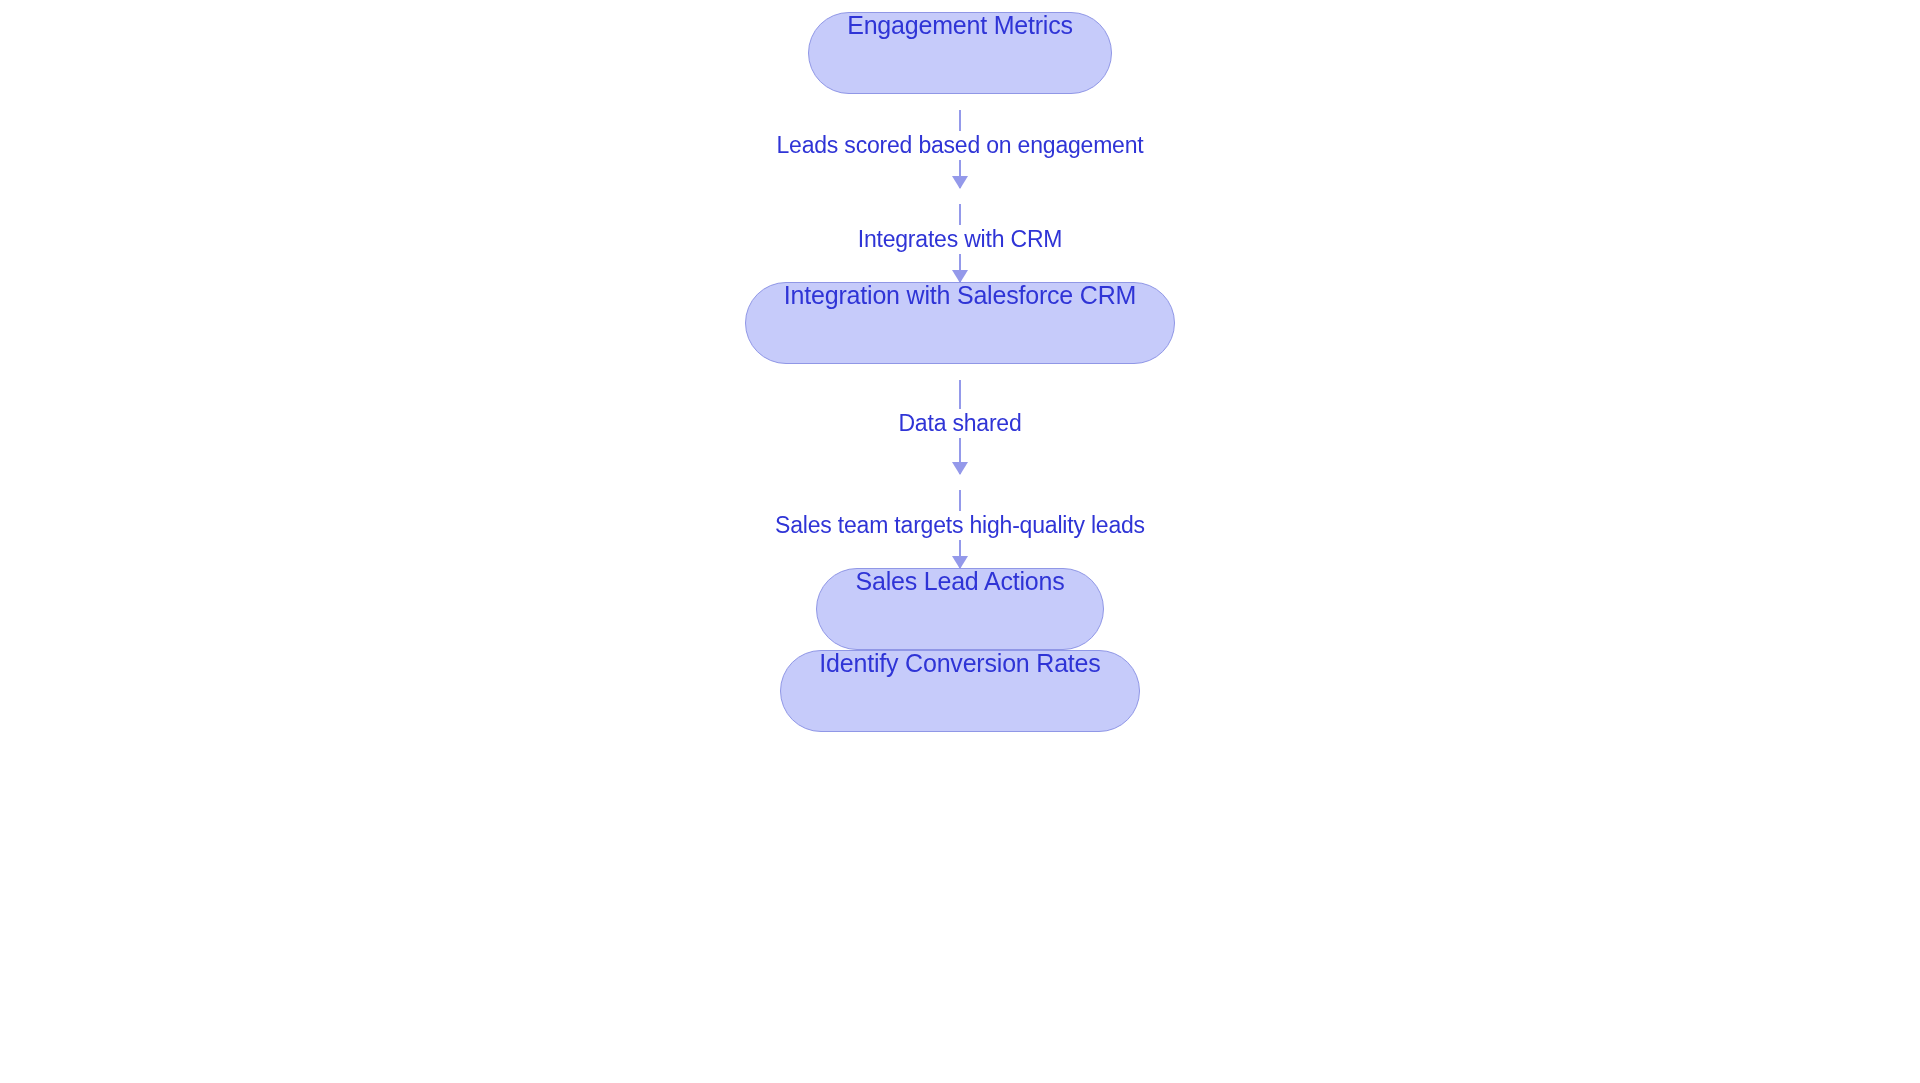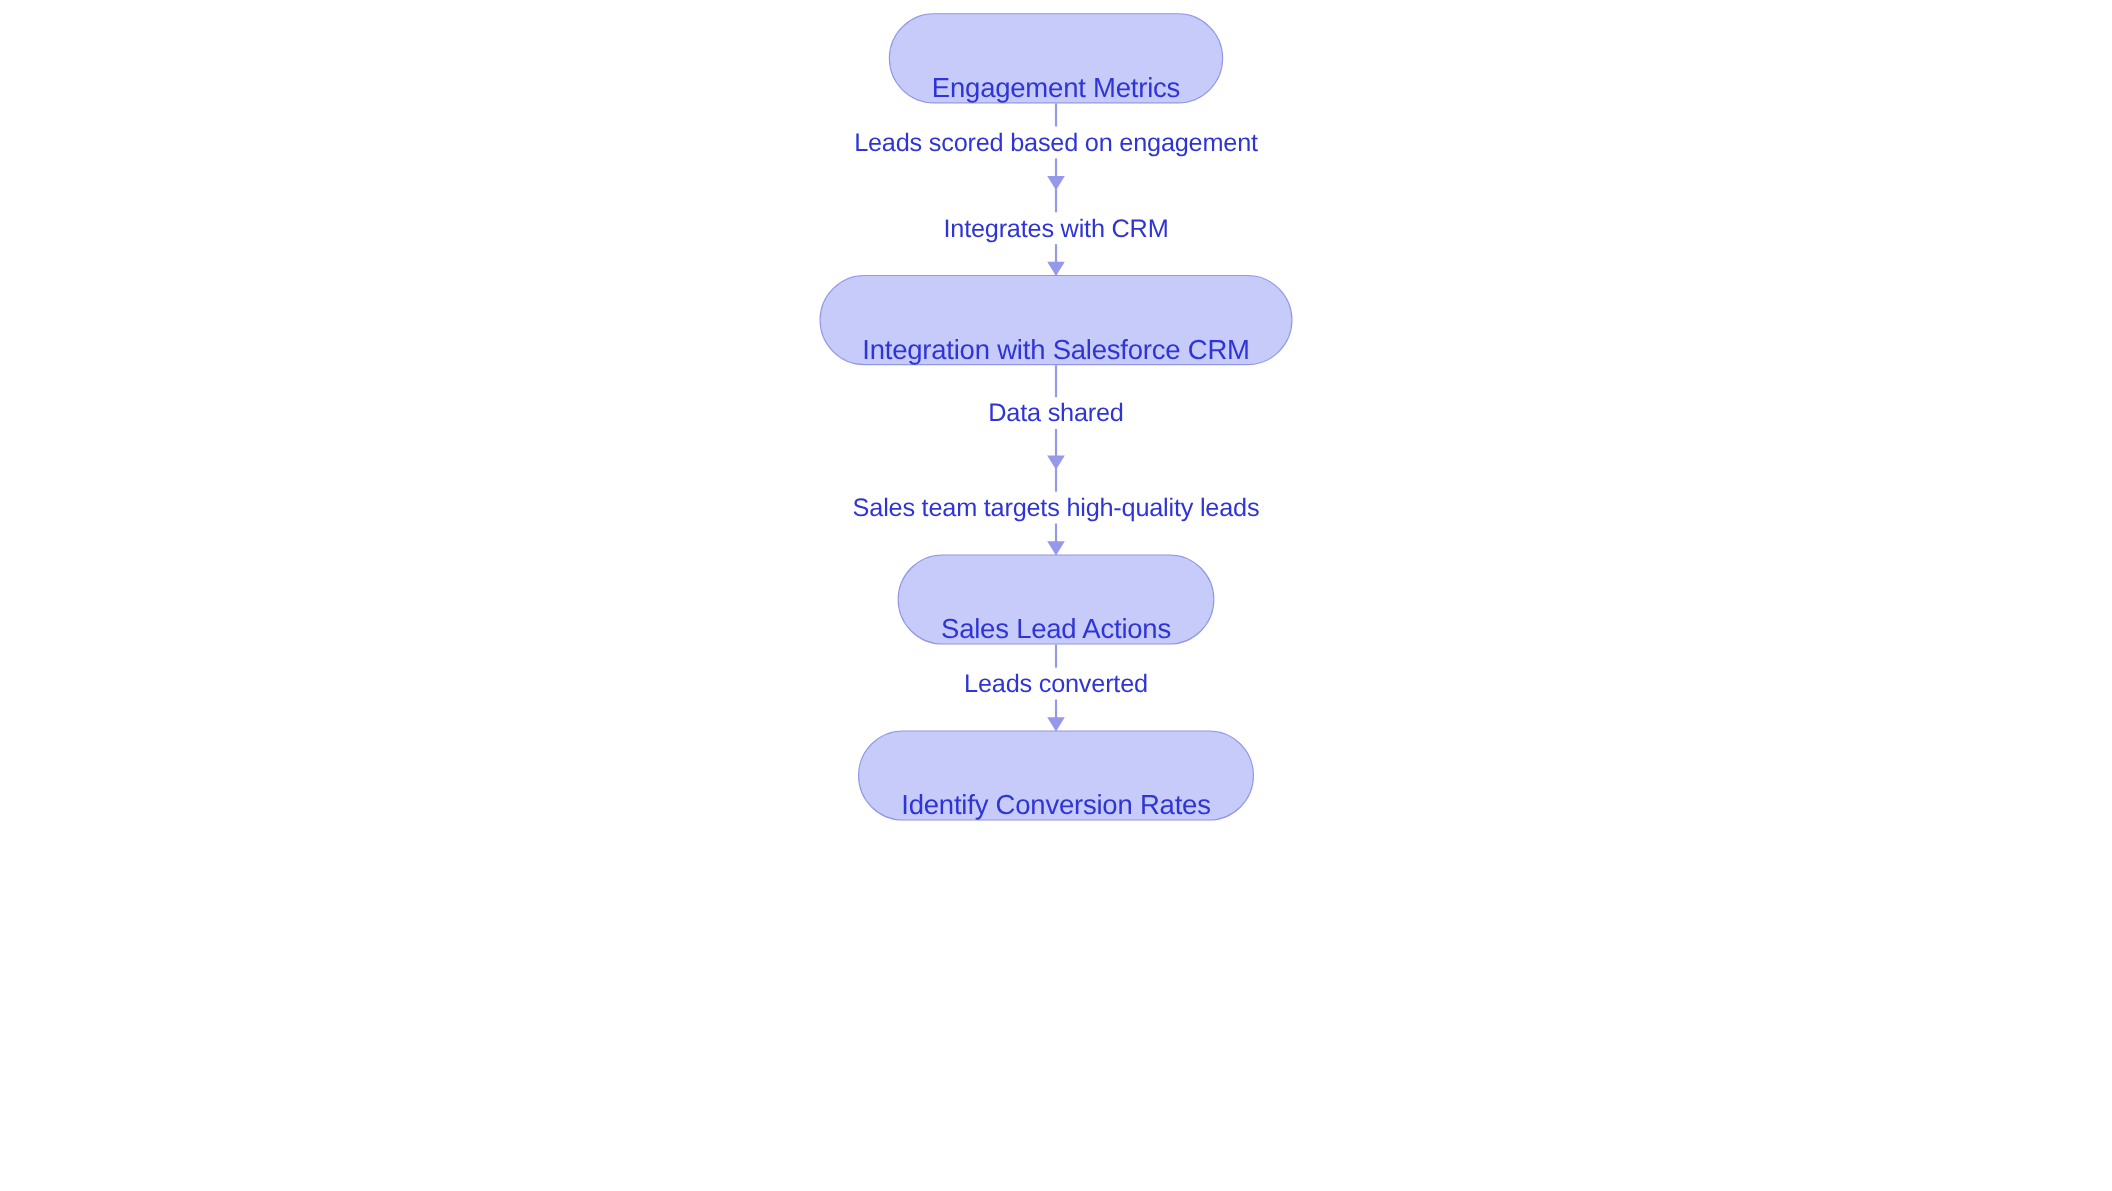--- a/index.html
+++ b/index.html
@@ -27,21 +27,21 @@
   }
 
   
   .node {
     box-sizing: border-box;
     background: #c6cbfa;
     border: 1.4px solid #9097e6;
     border-radius: 999px;
     color: #2f34d6;
     display: flex;
-    align-items: flex-end;
+    align-items: flex-start;
     justify-content: center;
     text-align: center;
     font-size: 25px;
     font-weight: 400;
     letter-spacing: -0.2px;
     line-height: 1;
     white-space: nowrap;
     padding: 0 38px;
     height: 82px;
     flex: 0 0 auto;
@@ -52,20 +52,21 @@
   }
 
   
   .edge {
     position: relative;
     width: 520px;
     flex: 0 0 auto;
     display: flex;
     align-items: center;
     justify-content: center;
+    margin-top: 16px;
   }
 
   .edge-line {
     position: absolute;
     left: 50%;
     top: 0;
     bottom: 0;
     width: 2px;
     margin-left: -1px;
     background: #9499ea;
@@ -145,23 +146,18 @@
   <div class="edge edge-4">
     <span class="edge-line"></span>
     <span class="edge-arrow"></span>
     <span class="edge-label">Sales team targets high-quality leads</span>
   </div>
 
   <div class="node">
     <span class="node-label">Sales Lead Actions</span>
   </div>
 
-  <div class="edge edge-5">
-    <span class="edge-line"></span>
-    <span class="edge-arrow"></span>
-    <span class="edge-label">Leads converted</span>
-  </div>
 
   <div class="node">
     <span class="node-label">Identify Conversion Rates</span>
   </div>
 
 </div>
 
 </body></html>

